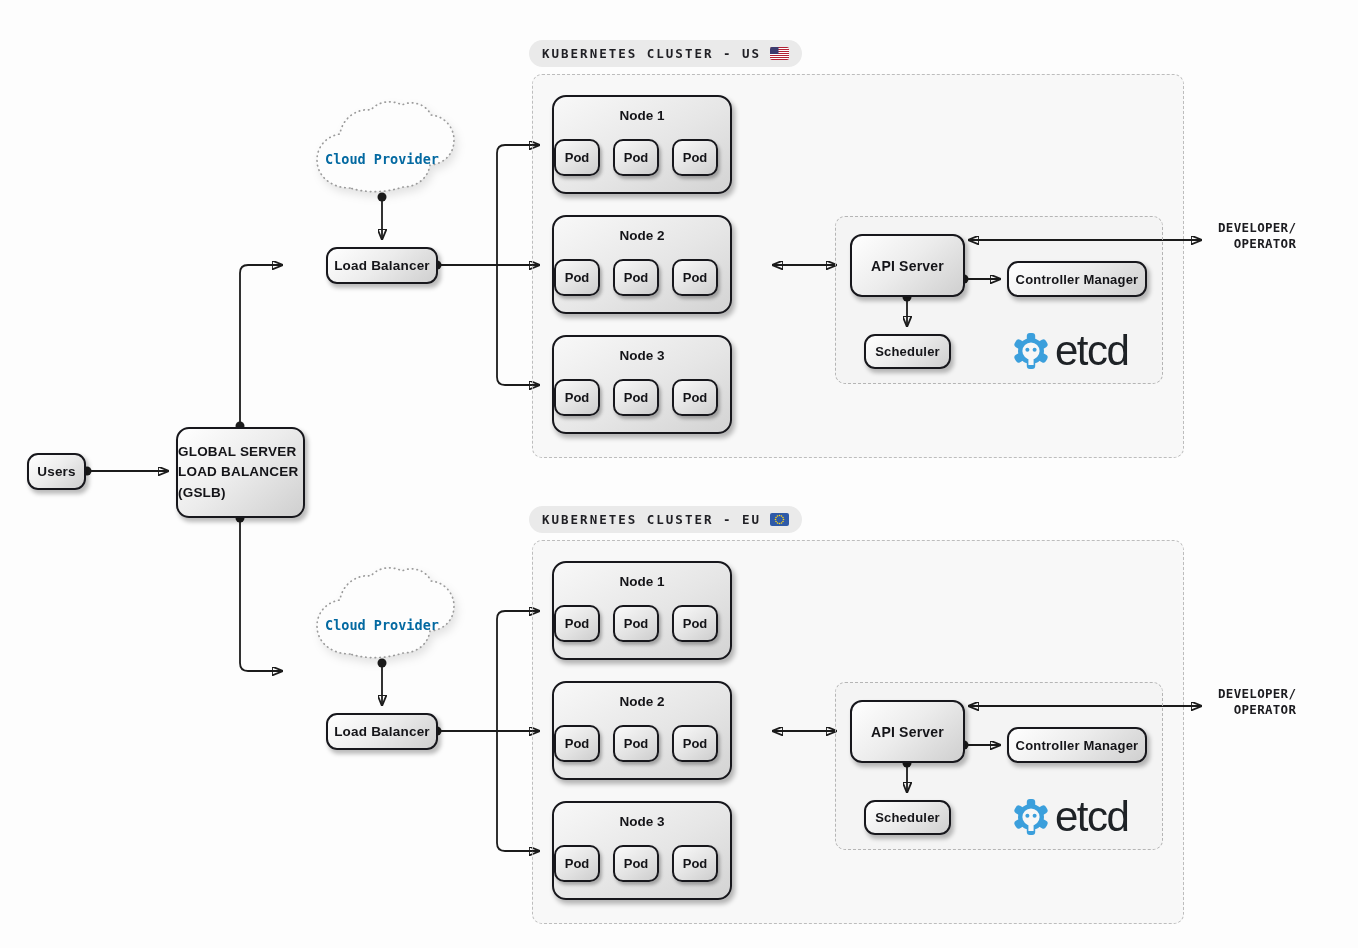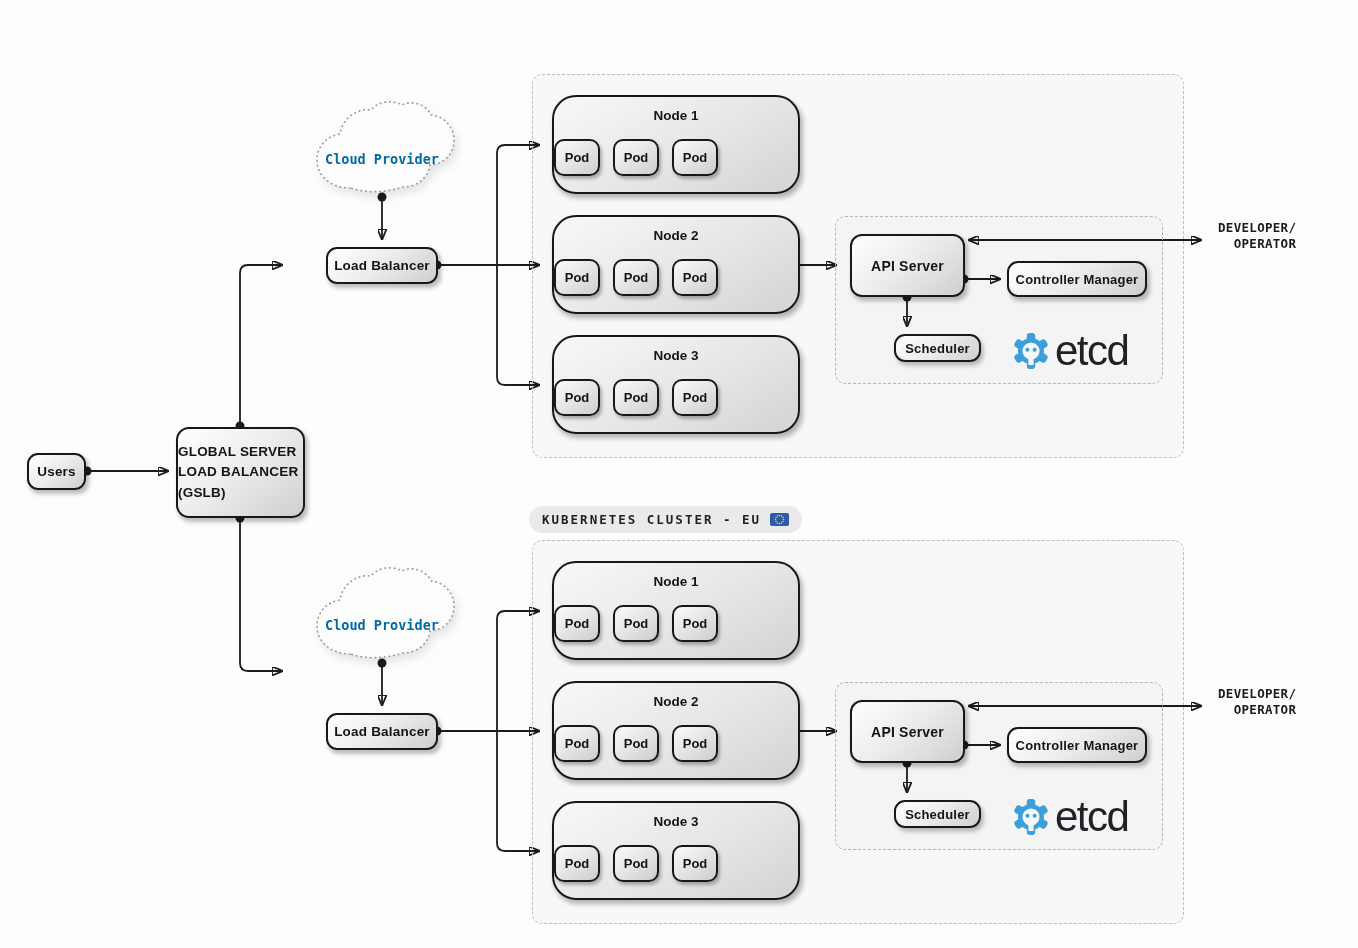--- a/index.html
+++ b/index.html
@@ -48,41 +48,41 @@
     border:1.6px dashed #bdbdbd;border-radius:10px;
     background:rgba(0,0,0,0.018);box-sizing:border-box;
   }
   .cp-frame{
     position:absolute;left:835px;top:216px;width:328px;height:168px;
     border:1.5px dashed #b5b5b5;border-radius:10px;
     background:rgba(0,0,0,0.014);box-sizing:border-box;
   }
 
   .node{
-    position:absolute;left:552px;width:248px;height:99px;box-sizing:border-box;
-    border:2.4px solid #17171c;border-radius:24px;
+    position:absolute;left:552px;width:180px;height:99px;box-sizing:border-box;
+    border:2.4px solid #17171c;border-radius:14px;
     background:linear-gradient(150deg,#f8f8f8 0%,#e6e6e6 55%,#d3d3d3 100%);
     box-shadow:2.5px 4px 5px rgba(0,0,0,0.28);
   }
   .node-1{top:95px;} .node-2{top:215px;} .node-3{top:335px;}
   .node-label{position:absolute;top:11px;left:0;width:100%;text-align:center;
               font-weight:bold;font-size:13.5px;color:#141418;}
   .pod-row{position:absolute;left:0;top:42px;width:100%;
            display:flex;justify-content:flex-start;gap:13px;}
   .pod{
     width:46px;height:37px;box-sizing:border-box;flex:none;
     display:flex;align-items:center;justify-content:center;
     border:2.2px solid #17171c;border-radius:10px;
     background:linear-gradient(145deg,#fafafa 0%,#e3e3e3 55%,#cdcdcd 100%);
     box-shadow:2px 3px 3.5px rgba(0,0,0,0.28);
     font-weight:bold;font-size:13px;color:#141418;
   }
   .api{left:850px;top:234px;width:115px;height:63px;font-size:14px;border-radius:12px;}
   .cm{left:1007px;top:261px;width:140px;height:36px;font-size:13px;}
-  .sched{left:864px;top:334px;width:87px;height:28px;font-size:13px;margin-left:30px;}
+  .sched{left:864px;top:334px;width:87px;height:35px;font-size:13px;}
 
   .etcd{position:absolute;left:1012px;top:330px;display:flex;align-items:center;gap:5px;}
   .etcd-word{font-size:42px;font-weight:500;color:#1e2226;letter-spacing:-1.5px;
              font-family:"Liberation Sans",sans-serif;line-height:1;}
 
   .dev-label{
     position:absolute;left:1218px;top:220px;
     font-family:"DejaVu Sans Mono","Liberation Mono",monospace;
     font-weight:bold;font-size:12.5px;line-height:1.25;color:#1c1c20;letter-spacing:.3px;text-align:right;
   }
@@ -133,20 +133,35 @@
       <path d="M497 265 V 153 Q497 145 505 145 H 539" marker-end="url(#ah)"></path>
       <path d="M497 265 V 377 Q497 385 505 385 H 539" marker-end="url(#ah)"></path>
       <path d="M773 265 H 836" marker-start="url(#ah)" marker-end="url(#ah)"></path>
       <path d="M969 240 H 1201" marker-start="url(#ah)" marker-end="url(#ah)"></path>
       <circle class="dot" cx="964" cy="279" r="4.5"></circle>
       <path d="M964 279 H 1000" marker-end="url(#ah)"></path>
       <circle class="dot" cx="907" cy="297" r="4.5"></circle>
       <path d="M907 297 V 326" marker-end="url(#ah)"></path>
     </svg>
 
+    <div class="pill">
+      <span>KUBERNETES CLUSTER - US</span>
+      <svg width="19" height="13" viewBox="0 0 19 13">
+        <rect width="19" height="13" fill="#b22234"></rect>
+        <g fill="#ffffff">
+          <rect y="1" width="19" height="1"></rect>
+            <rect y="3" width="19" height="1"></rect>
+          <rect y="5" width="19" height="1"></rect>
+            <rect y="7" width="19" height="1"></rect>
+          <rect y="9" width="19" height="1"></rect>
+            <rect y="11" width="19" height="1"></rect>
+        </g>
+        <rect width="8.5" height="7" fill="#3c3b6e"></rect>
+      </svg>
+    </div>
 
     <div class="cluster-frame"></div>
 
     <svg class="cloud" viewBox="0 0 152 102">
       <path d="M44 90 C25 90 11 78 11 62 C11 48 21 38 34 36 C36 21 50 10 65 12 C71 4 85 1 96 7 C106 2 120 6 125 17 C138 18 148 29 148 42 C148 56 138 66 124 67 C122 80 111 89 97 89 C79 95 60 95 44 90 Z" fill="#fdfdfd" stroke="#9b9b9b" stroke-width="1.7" stroke-dasharray="0.5 4.2" stroke-linecap="round"></path>
     </svg>
     <div class="cloud-label">Cloud Provider</div>
 
     <div class="box lb">
       <span>Load Balancer</span>

